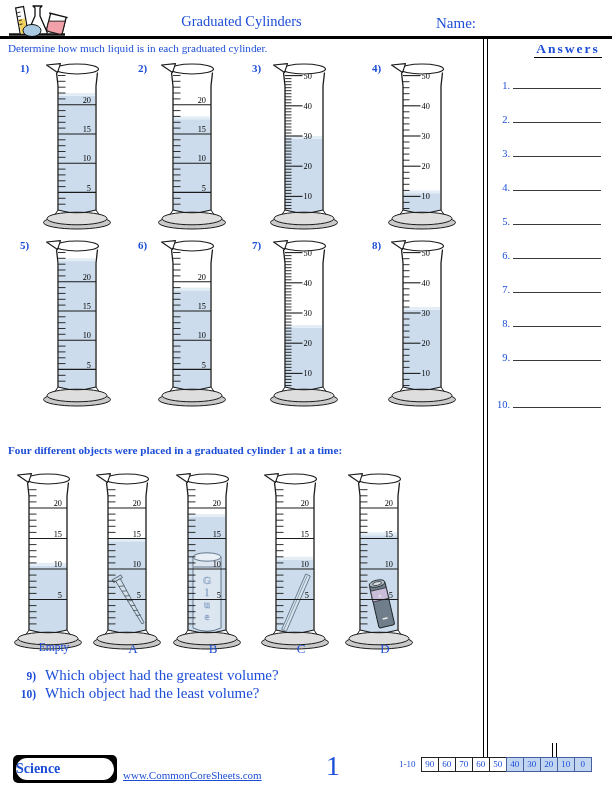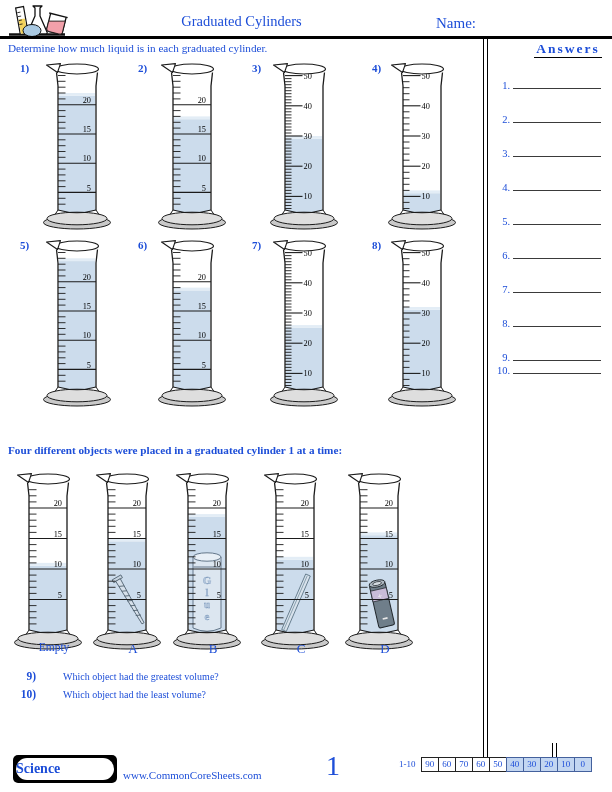--- a/index.html
+++ b/index.html
@@ -16,25 +16,25 @@
   .answers-title span{border-bottom:1.6px solid #000;padding:0 2px 1px 2px;margin-left:40px;}
   .answer-row{left:494px;width:112px;height:16px;font-size:10.5px;}
   .answer-row .num{display:inline-block;width:16px;text-align:right;vertical-align:bottom;}
   .answer-row .blank{display:inline-block;width:88px;height:13px;margin-left:3px;
                      border-bottom:1.2px solid #3a3a3a;}
   .cyl-num{font-size:11px;font-weight:bold;}
   .cyl-fig svg{display:block;}
   .sec2-heading{left:8px;top:444px;font-size:11.2px;font-weight:bold;}
   .obj-label{top:641px;width:80px;text-align:center;font-size:13px;}
   .q-row .qnum{display:inline-block;width:36px;text-align:right;font-weight:bold;font-size:11.5px;}
-  .q-row .qtext{margin-left:27px;font-size:10px;}
+  .q-row .qtext{margin-left:9px;font-size:15px;}
   .badge-outer{left:13px;top:755px;width:104px;height:28px;background:#000;border-radius:5px;}
   .badge-inner{position:absolute;left:3px;top:3px;right:3px;bottom:3px;background:#fff;
                border-radius:12px;font-weight:bold;font-size:14px;line-height:22px;}
-  .website{left:123px;top:769px;font-size:11px;}
+  .website{left:123px;top:769px;font-size:11px;text-decoration:underline;}
   .page-num{left:326px;top:750px;font-size:28px;}
   .score-row{left:399px;top:757px;height:15px;font-size:9px;line-height:14.5px;}
   .score-label{display:inline-block;vertical-align:top;margin-right:4px;}
   .score-cell{display:inline-block;vertical-align:top;width:16px;height:13px;text-align:center;
               border:1px solid #222;margin-left:-1px;background:#fff;line-height:13px;}
   .score-cell.hl{background:#c3d6f1;border-color:#44619d;}
   svg{font-family:"Liberation Serif","DejaVu Serif",serif;}
 </style>
 </head>
 <body>
@@ -72,21 +72,21 @@
   <div class="abs answers-title"><span>Answers</span></div>
   <div class="abs answer-row" style="top:75px"><span class="num">1.</span><span class="blank"></span></div>
   <div class="abs answer-row" style="top:109px"><span class="num">2.</span><span class="blank"></span></div>
   <div class="abs answer-row" style="top:143px"><span class="num">3.</span><span class="blank"></span></div>
   <div class="abs answer-row" style="top:177px"><span class="num">4.</span><span class="blank"></span></div>
   <div class="abs answer-row" style="top:211px"><span class="num">5.</span><span class="blank"></span></div>
   <div class="abs answer-row" style="top:245px"><span class="num">6.</span><span class="blank"></span></div>
   <div class="abs answer-row" style="top:279px"><span class="num">7.</span><span class="blank"></span></div>
   <div class="abs answer-row" style="top:313px"><span class="num">8.</span><span class="blank"></span></div>
   <div class="abs answer-row" style="top:347px"><span class="num">9.</span><span class="blank"></span></div>
-  <div class="abs answer-row" style="top:360px"><span class="num">10.</span><span class="blank"></span></div>
+  <div class="abs answer-row" style="top:394px"><span class="num">10.</span><span class="blank"></span></div>
 
   <div id="cyl-grid">
       <span class="abs cyl-num" style="left: 20px; top: 62px;">1)</span>
       <div class="abs cyl-fig" style="left: 17px; top: 60px;">
         <svg width="120" height="182" viewBox="0 0 120 182">
           <ellipse cx="60" cy="149.5" rx="18" ry="3.5" fill="#ccdcec"></ellipse>
           <rect x="41.9" y="35.8" width="36.2" height="114.7" fill="#ccdcec"></rect>
           <rect x="41.9" y="33.0" width="36.2" height="2.8" fill="#e3edf6"></rect>
           <line x1="41" y1="144.2" x2="48.5" y2="144.2" stroke="#1b1b1b" stroke-width="0.9"></line>
           <line x1="41" y1="138.3" x2="48.5" y2="138.3" stroke="#1b1b1b" stroke-width="0.9"></line>

